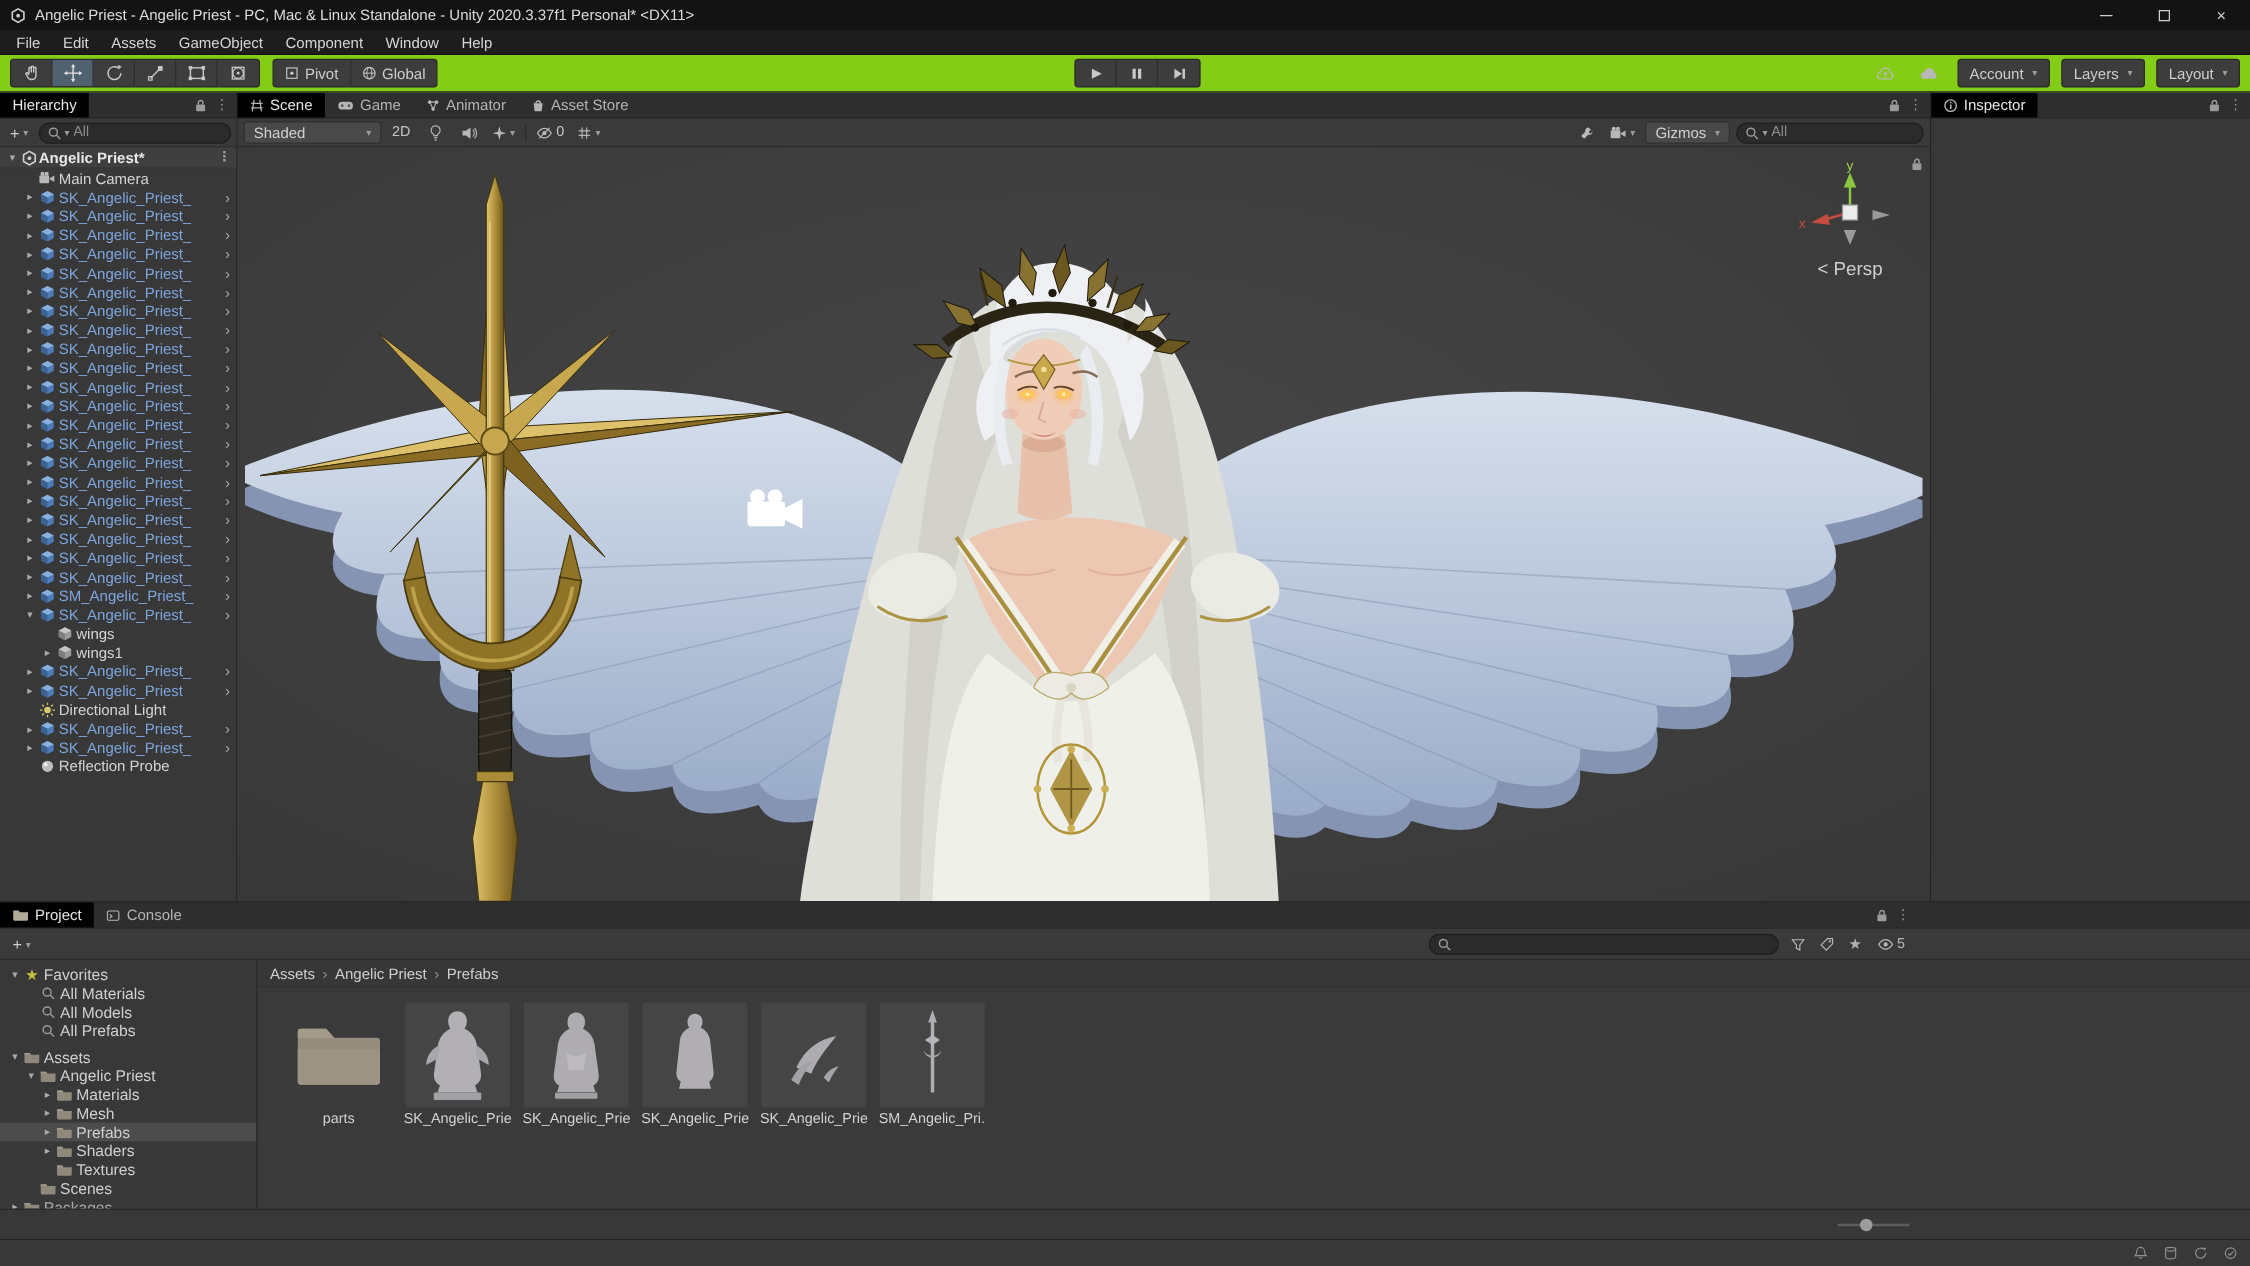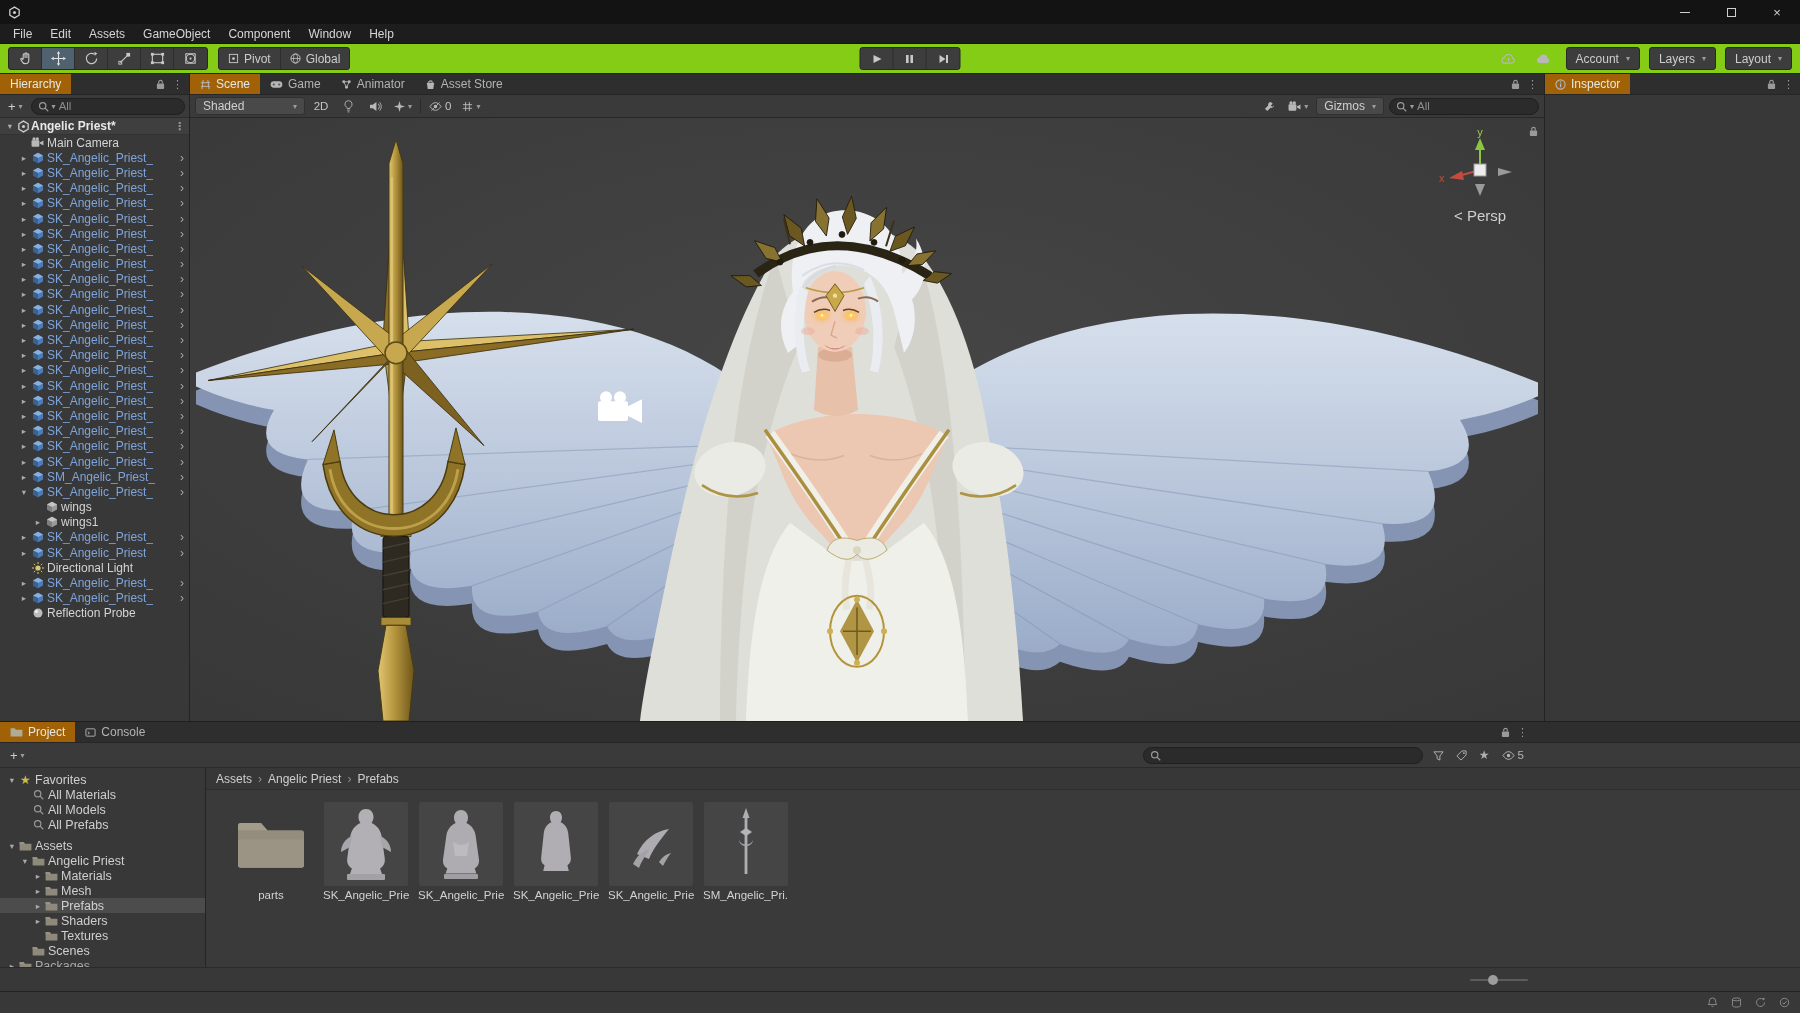--- a/index.html
+++ b/index.html
@@ -33,21 +33,21 @@
   .dd-arrow{font-size:8px;color:#9b9b9b;}
 
   
   .main{flex:1;display:flex;min-height:0;}
   .panel{display:flex;flex-direction:column;min-width:0;}
   .hierarchy{width:190px;flex:none;border-right:1px solid #232323;}
   .scene{flex:1;min-width:0;}
   .inspector{width:256px;flex:none;border-left:1px solid #232323;}
   .tabstrip{height:21px;background:#2e2e2e;display:flex;align-items:stretch;flex:none;border-bottom:1px solid #262626;}
   .tab{display:flex;align-items:center;gap:5px;padding:0 10px;background:transparent;color:#b3b3b3;font-size:12px;}
-  .tab.active{background:#a16207;color:#e6e6e6;}
+  .tab.active{background:#000000;color:#e6e6e6;}
   .strip-right{margin-left:auto;display:flex;align-items:center;gap:7px;padding-right:6px;color:#9a9a9a;}
   .kebab{color:#9a9a9a;font-size:11px;line-height:1;}
   .h-toolbar{height:23px;background:#3a3a3a;border-bottom:1px solid #2c2c2c;display:flex;align-items:center;padding:0 4px;gap:4px;flex:none;}
   .mini-btn{display:flex;align-items:center;gap:3px;background:transparent;border:none;color:#cdcdcd;font-size:13px;padding:0 4px;}
   .searchbox{flex:1;height:17px;background:#2b2b2b;border:1px solid #1f1f1f;border-radius:9px;display:flex;align-items:center;padding:0 6px;gap:3px;color:#8d8d8d;font-size:11.5px;min-width:0;}
   .searchbox .ph{white-space:nowrap;overflow:hidden;}
   .h-scene-row{height:17px;background:#3f3f3f;display:flex;align-items:center;padding:0 4px;font-weight:bold;color:#e8e8e8;flex:none;border-bottom:1px solid #333;}
   .h-scene-label{flex:1;font-size:12px;}
   .h-rows{flex:1;overflow:hidden;}
   .h-row{display:flex;align-items:center;height:15.2px;font-size:12px;}
@@ -110,20 +110,21 @@
 
 <div id="root">
 
   <div class="titlebar">
     <span class="title-logo">
         <svg class="ic" viewBox="0 0 12 12" width="13" height="13">
           <path d="M6 1 10.3 3.5v5L6 11 1.7 8.5v-5Z" fill="none" stroke="#cfcfcf" stroke-width="1.2"></path>
           <circle cx="6" cy="6" r="1.4" fill="#cfcfcf"></circle>
         </svg>
       </span>
+    <span class="title-text">Angelic Priest - Angelic Priest - PC, Mac &amp; Linux Standalone - Unity 2020.3.37f1 Personal* &lt;DX11&gt;</span>
     <div class="win-controls">
       <div class="win-btn">
           <span class="mini-glyph"></span>
         </div>
       <div class="win-btn">
           <span class="max-glyph"></span>
         </div>
       <div class="win-btn">
           <span class="close-glyph">×</span>
         </div>

